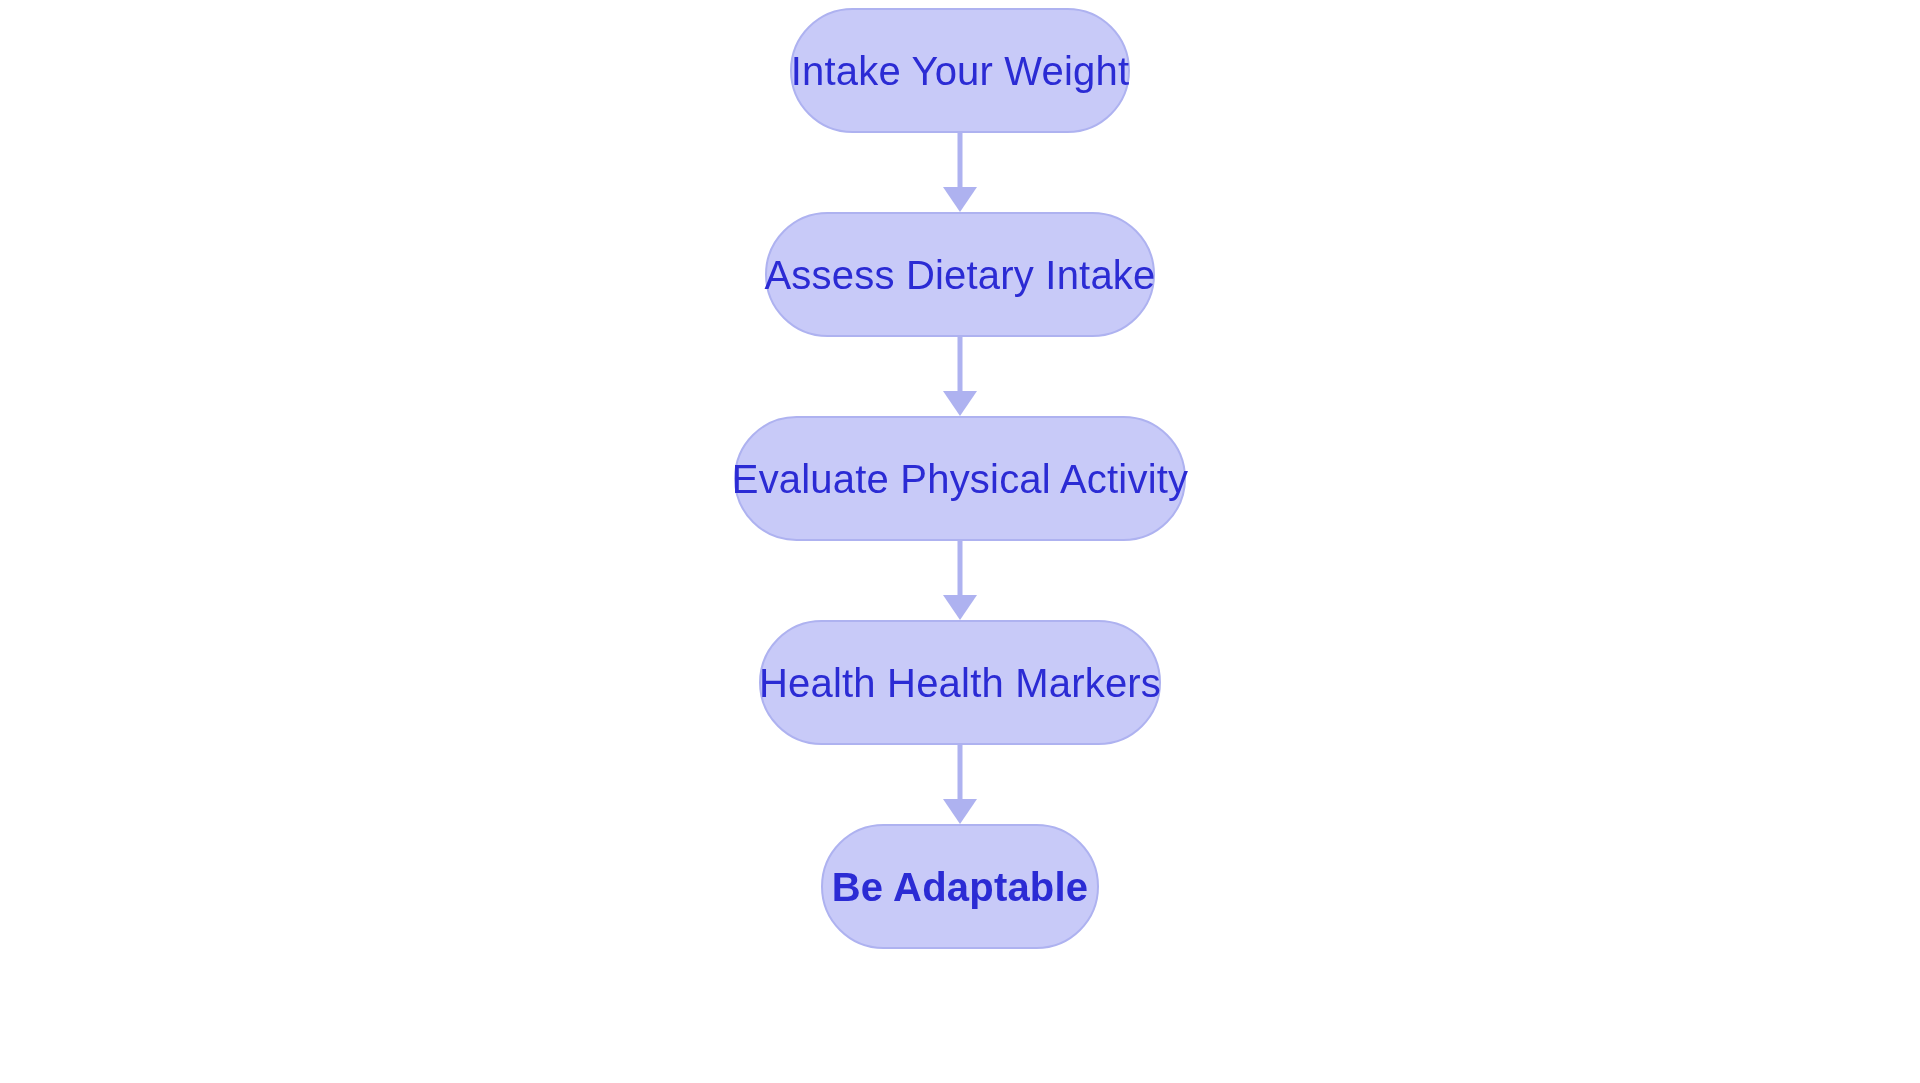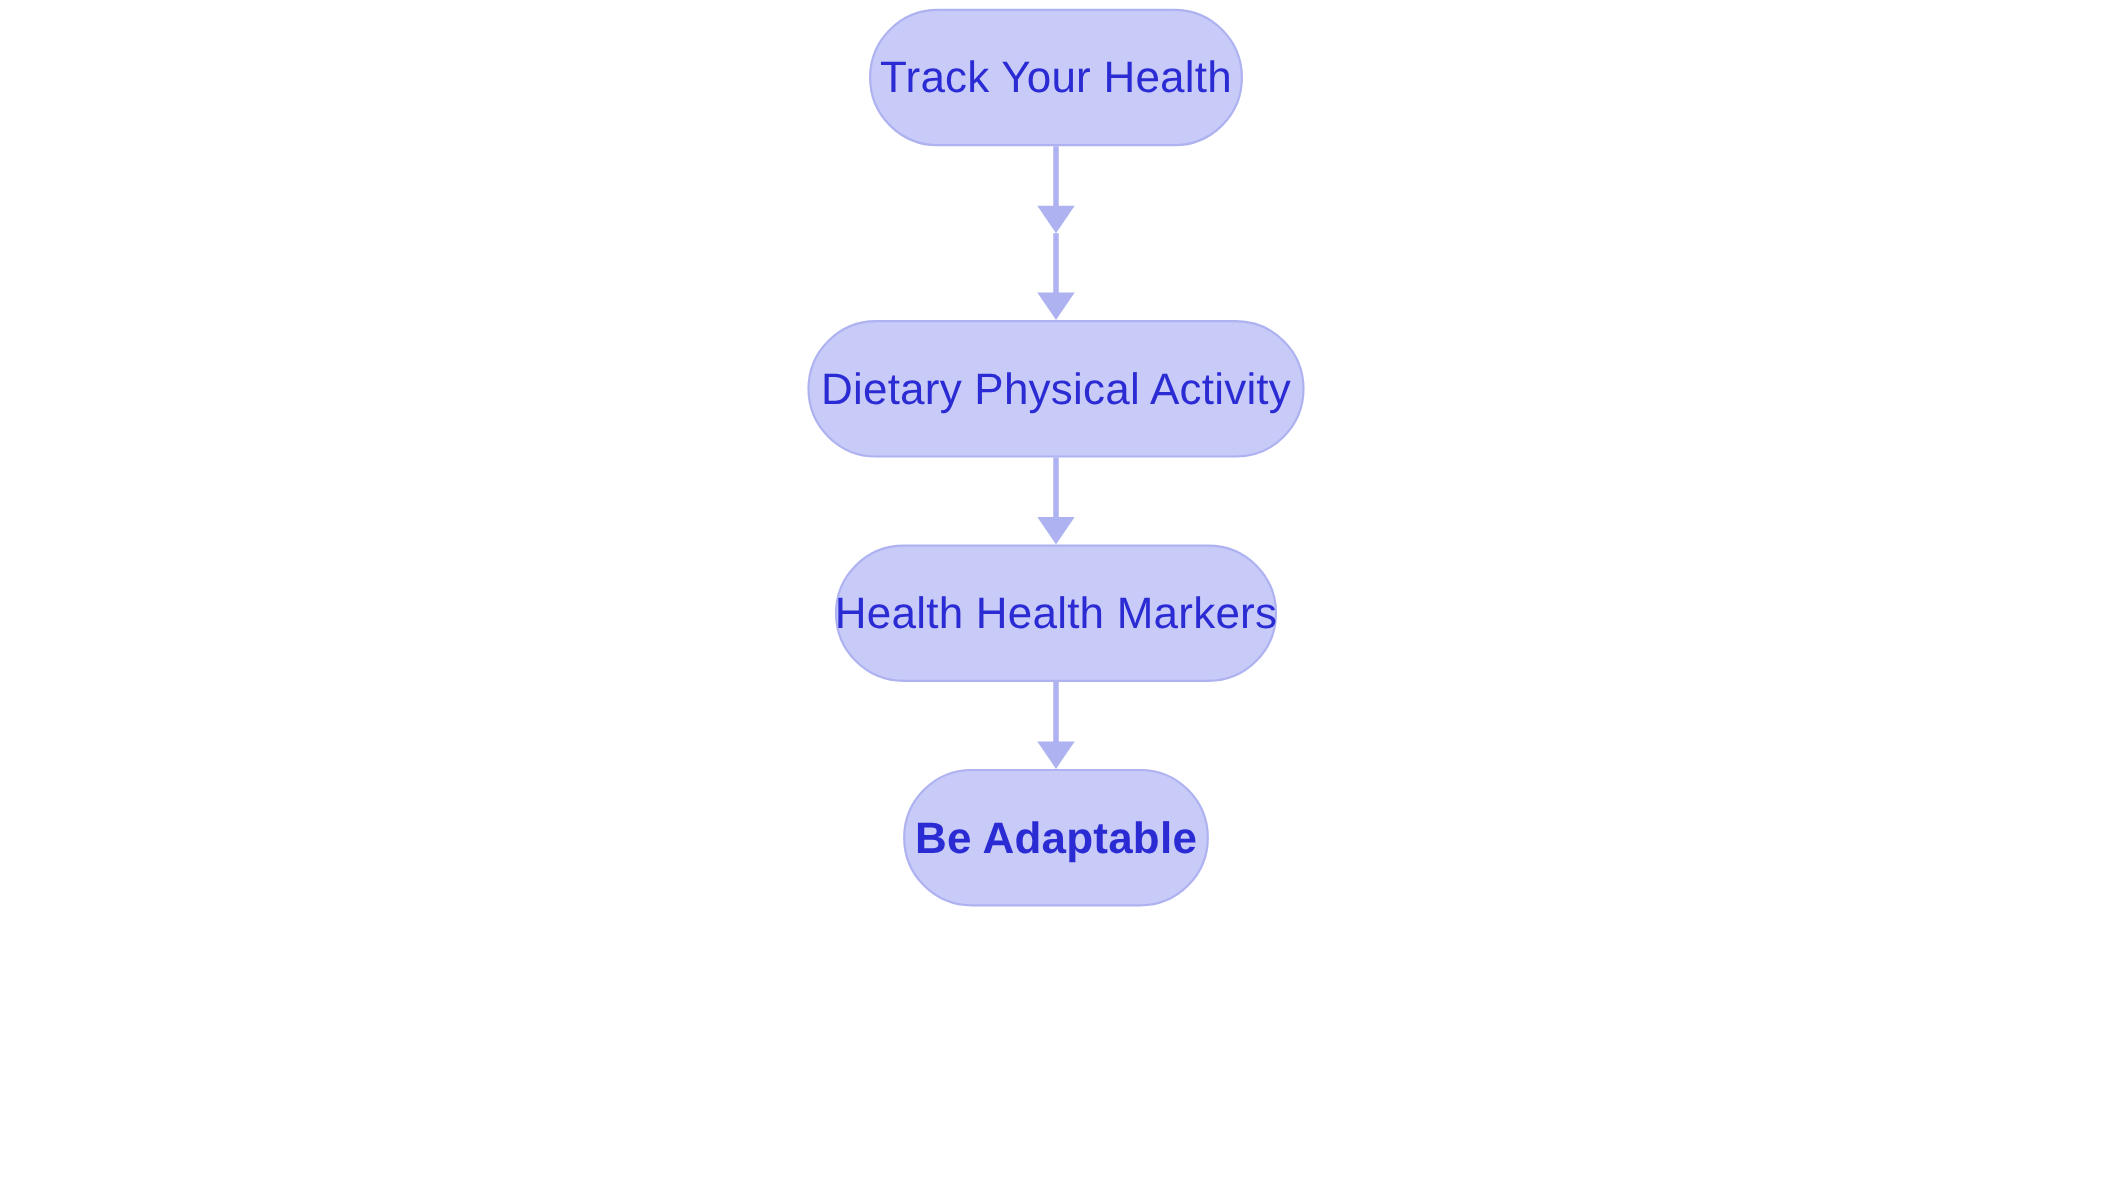--- a/index.html
+++ b/index.html
@@ -97,36 +97,39 @@
 </style>
 </head>
 <body>
 
 <div id="flowchart">
   <div class="flow-column">
 
     <div class="spacer-top"></div>
 
     <div class="node node-w-0">
-      <span class="node-label">Track Your Health</span>
+      <span class="node-label">Intake Your Weight</span>
     </div>
 
     <div class="connector">
       <div class="connector-line"></div>
       <div class="connector-head"></div>
     </div>
 
+    <div class="node node-w-1">
+      <span class="node-label">Assess Dietary Intake</span>
+    </div>
 
     <div class="connector">
       <div class="connector-line"></div>
       <div class="connector-head"></div>
     </div>
 
     <div class="node node-w-2">
-      <span class="node-label">Dietary Physical Activity</span>
+      <span class="node-label">Evaluate Physical Activity</span>
     </div>
 
     <div class="connector">
       <div class="connector-line"></div>
       <div class="connector-head"></div>
     </div>
 
     <div class="node node-w-3">
       <span class="node-label">Health Health Markers</span>
     </div>

